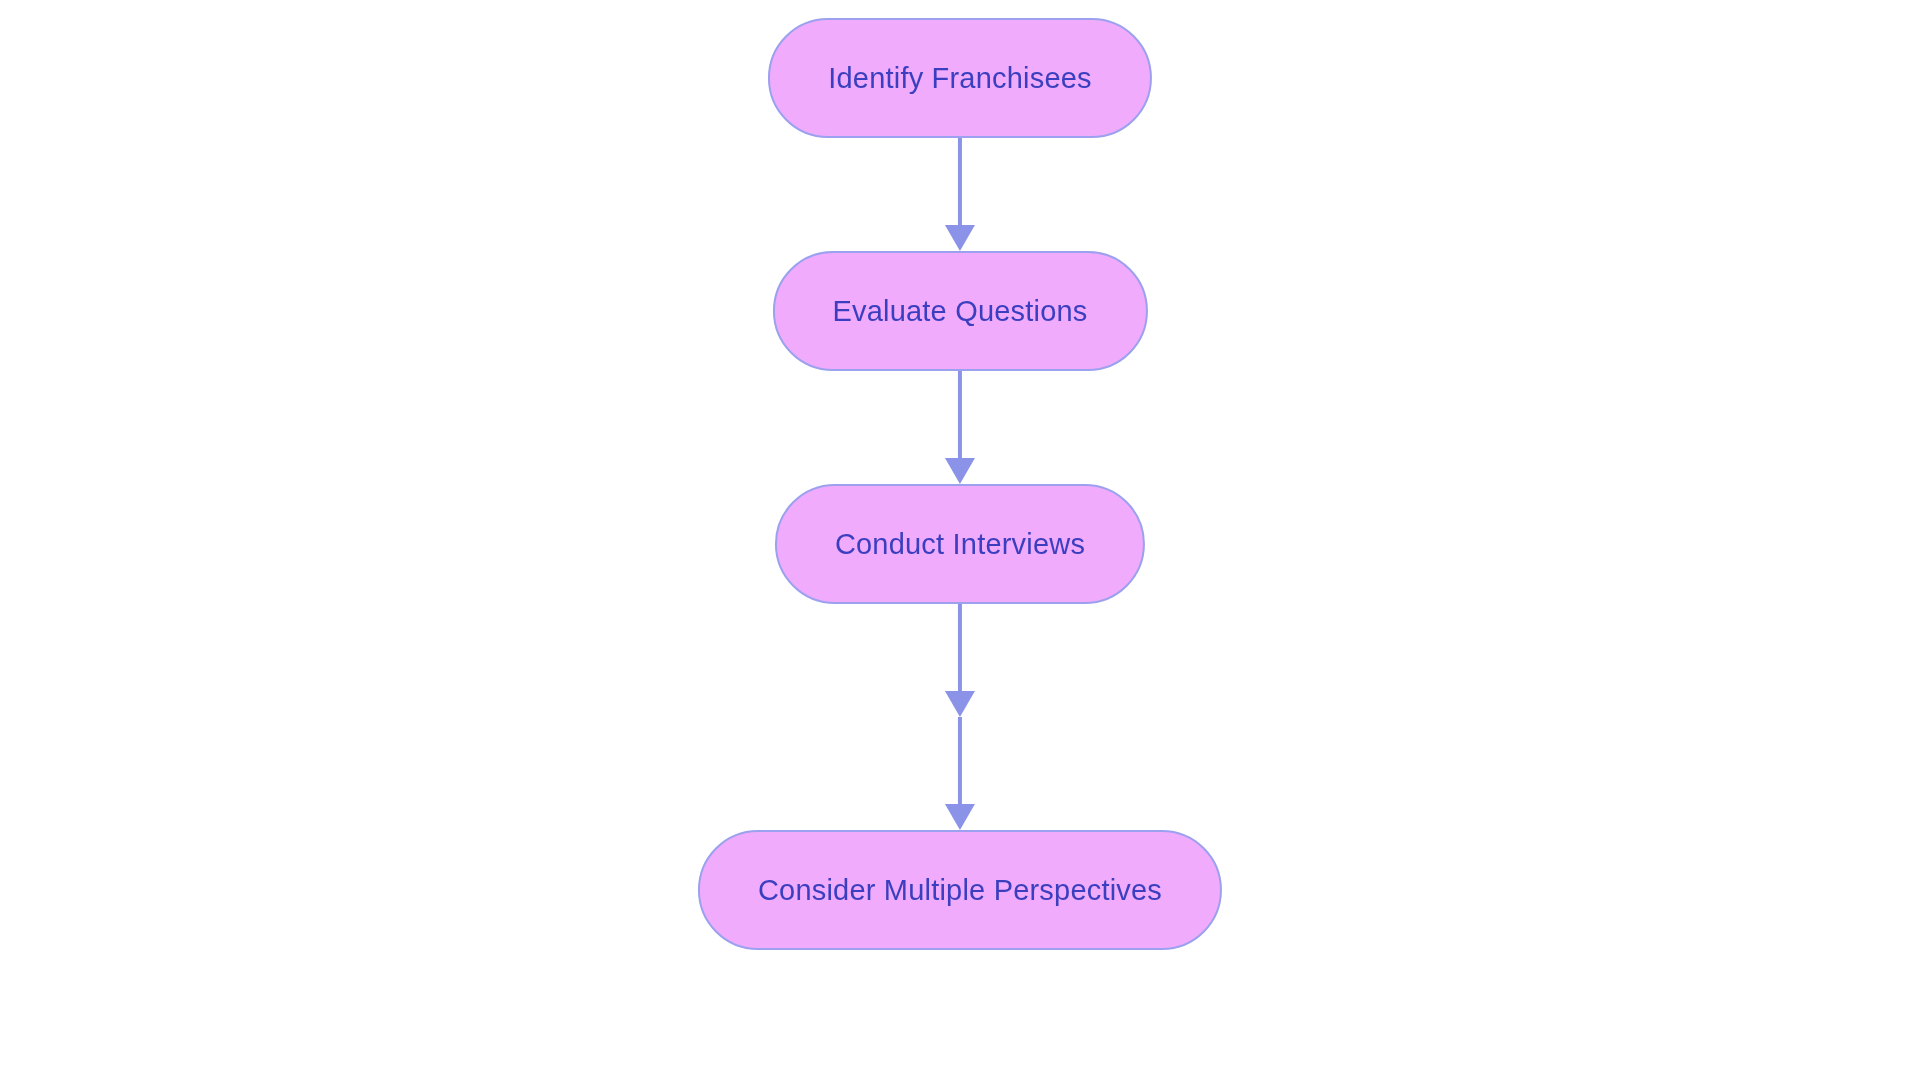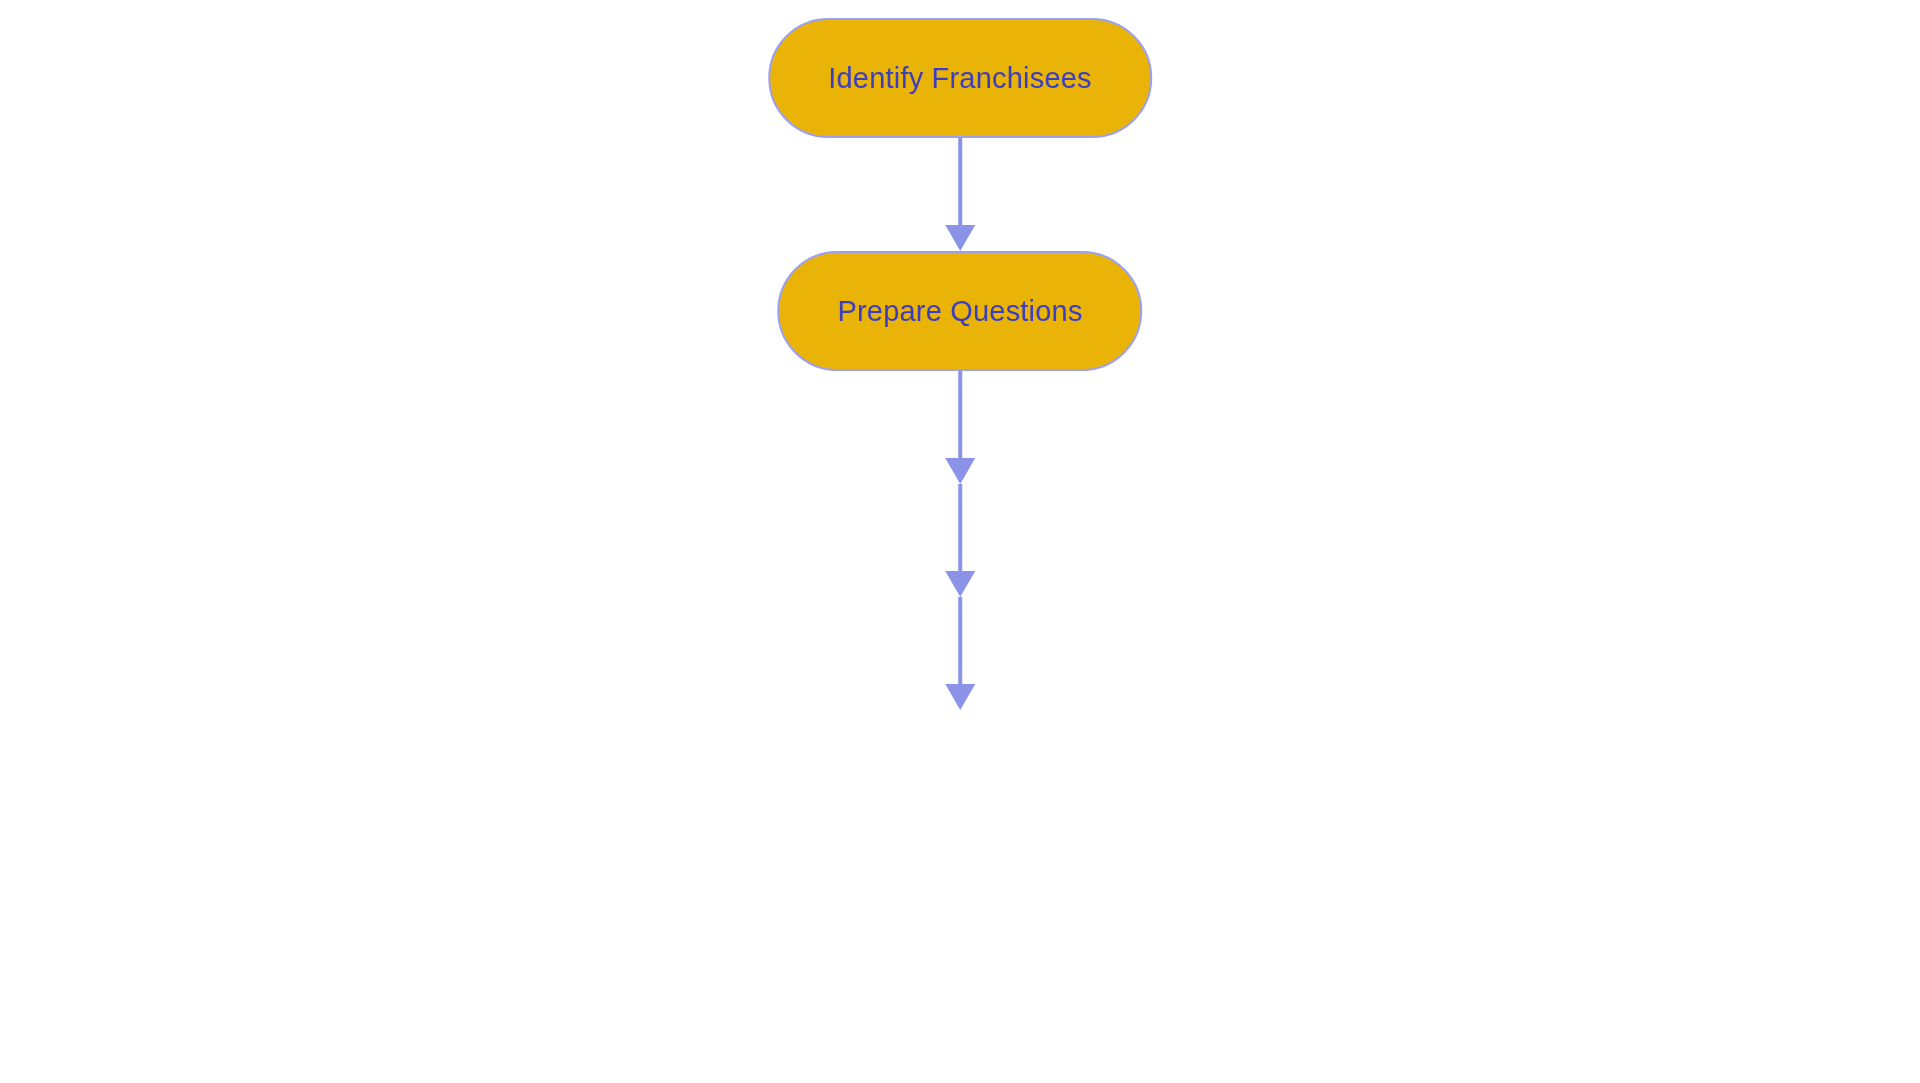--- a/index.html
+++ b/index.html
@@ -24,21 +24,21 @@
     display: flex;
     flex-direction: column;
     align-items: center;
   }
   .flow-node {
     box-sizing: border-box;
     height: 120px;
     min-width: 350px;
     padding: 0 58px;
     border-radius: 60px;
-    background: #eab308;
+    background: #f0abfc;
     border: 2px solid #9ba1ee;
     display: flex;
     align-items: center;
     justify-content: center;
     font-size: 29px;
     letter-spacing: 0.2px;
     color: #3b3fbf;
     white-space: nowrap;
   }
   .flow-arrow {
@@ -77,35 +77,41 @@
     <div class="flow-node">
       <span>Identify Franchisees</span>
     </div>
 
     <div class="flow-arrow">
       <div class="shaft"></div>
       <div class="head"></div>
     </div>
 
     <div class="flow-node">
-      <span>Prepare Questions</span>
+      <span>Evaluate Questions</span>
+    </div>
+
+    <div class="flow-arrow">
+      <div class="shaft"></div>
+      <div class="head"></div>
+    </div>
+
+    <div class="flow-node">
+      <span>Conduct Interviews</span>
     </div>
 
     <div class="flow-arrow">
       <div class="shaft"></div>
       <div class="head"></div>
     </div>
 
 
     <div class="flow-arrow">
       <div class="shaft"></div>
       <div class="head"></div>
     </div>
 
-
-    <div class="flow-arrow">
-      <div class="shaft"></div>
-      <div class="head"></div>
+    <div class="flow-node">
+      <span>Consider Multiple Perspectives</span>
     </div>
-
 
   </div>
 </div>
 
 </body></html>

